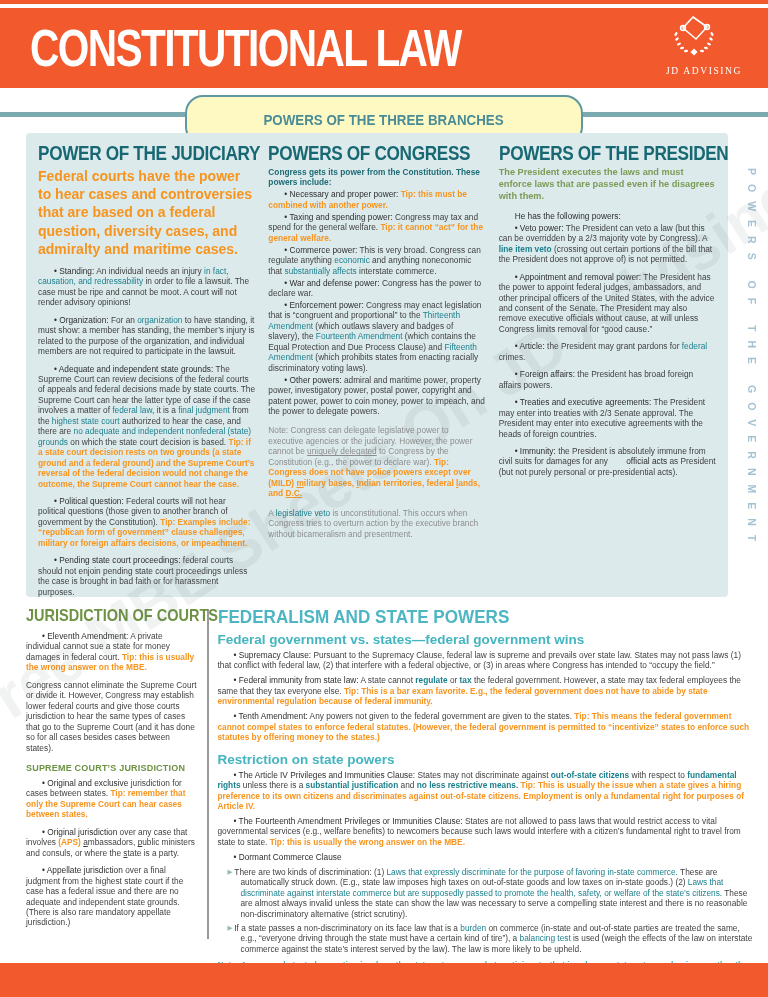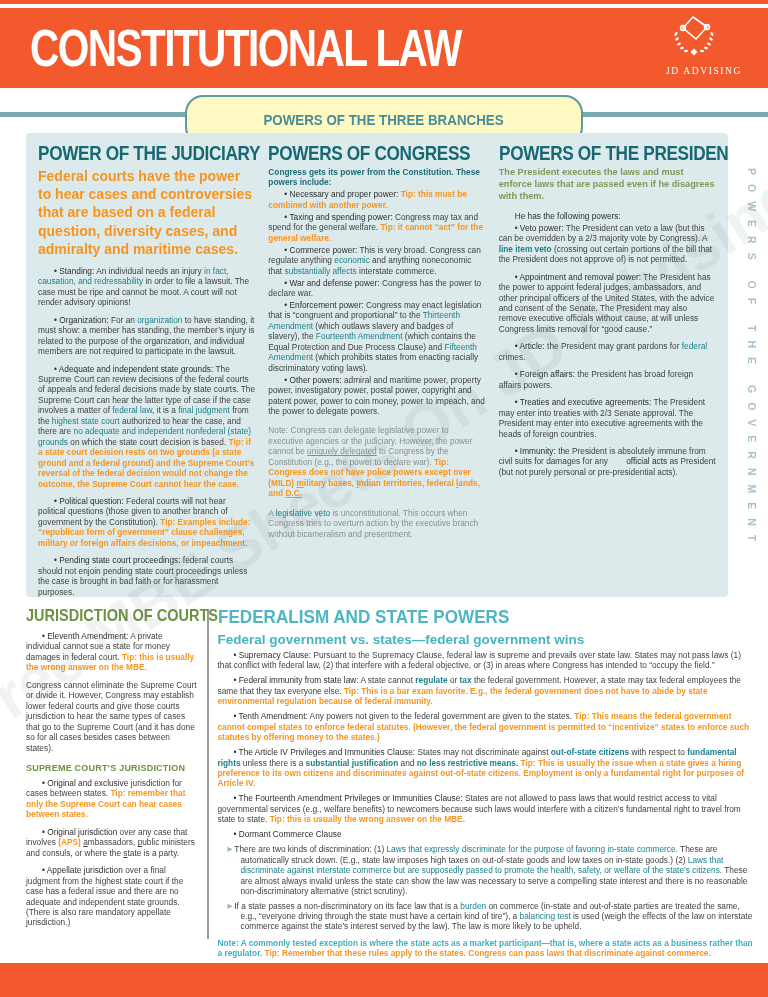--- a/index.html
+++ b/index.html
@@ -174,20 +174,21 @@
     </div>
     <div class="vdivider"></div>
     <div class="fed">
       <h2 class="fed-heading"><span>FEDERALISM AND STATE POWERS</span></h2>
       <h3 class="fed-sub">Federal government vs. states—federal government wins</h3>
       <div>
           <p class="para"><span class="run-b">• Supremacy Clause: </span><span>Pursuant to the Supremacy Clause, federal law is supreme and prevails over state law. States may not pass laws (1) that conflict with federal law, (2) that interfere with a federal objective, or (3) in areas where Congress has intended to “occupy the field.”</span></p>
           <p class="para"><span class="run-b">• Federal immunity from state law: </span><span>A state cannot </span><span class="run-tealb">regulate</span><span> or </span><span class="run-tealb">tax</span><span> the federal government. However, a state may tax federal employees the same that they tax everyone else. </span><span class="run-tip">Tip: This is a bar exam favorite. E.g., the federal government does not have to abide by state environmental regulation because of federal immunity.</span></p>
           <p class="para"><span class="run-b">• Tenth Amendment: </span><span>Any powers not given to the federal government are given to the states. </span><span class="run-tip">Tip: This means the federal government cannot compel states to enforce federal statutes. (However, the federal government is permitted to “incentivize” states to enforce such statutes by offering money to the states.)</span></p>
         </div>
+      <h3 class="fed-sub fed-sub2">Restriction on state powers</h3>
       <div>
           <p class="para"><span class="run-b">• The Article IV Privileges and Immunities Clause: </span><span>States may not discriminate against </span><span class="run-tealb">out-of-state citizens</span><span> with respect to </span><span class="run-tealb">fundamental rights</span><span> unless there is a </span><span class="run-tealb">substantial justification</span><span> and </span><span class="run-tealb">no less restrictive means.</span><span> </span><span class="run-tip">Tip: This is usually the issue when a state gives a hiring preference to its own citizens and discriminates against out-of-state citizens. Employment is only a fundamental right for purposes of Article IV.</span></p>
           <p class="para"><span class="run-b">• The Fourteenth Amendment Privileges or Immunities Clause: </span><span>States are not allowed to pass laws that would restrict access to vital governmental services (e.g., welfare benefits) to newcomers because such laws would interfere with a citizen’s fundamental right to travel from state to state. </span><span class="run-tip">Tip: this is usually the wrong answer on the MBE.</span></p>
           <p class="para tight"><span class="run-b">• Dormant Commerce Clause</span></p>
           <p class="para sub"><span class="run-arrow">▶  </span><span>There are two kinds of discrimination: (1) </span><span class="run-teal">Laws that expressly discriminate for the purpose of favoring in-state commerce.</span><span> These are automatically struck down. (E.g., state law imposes high taxes on out-of-state goods and low taxes on in-state goods.) (2) </span><span class="run-teal">Laws that discriminate against interstate commerce but are supposedly passed to promote the health, safety, or welfare of the state’s citizens.</span><span> These are almost always invalid unless the state can show the law was necessary to serve a compelling state interest and there is no reasonable non-discriminatory alternative (strict scrutiny).</span></p>
           <p class="para sub"><span class="run-arrow">▶  </span><span>If a state passes a non-discriminatory on its face law that is a </span><span class="run-teal">burden</span><span> on commerce (in-state and out-of-state parties are treated the same, e.g., “everyone driving through the state must have a certain kind of tire”), a </span><span class="run-teal">balancing test</span><span> is used (weigh the effects of the law on interstate commerce against the state’s interest served by the law). The law is more likely to be upheld.</span></p>
         </div>
       <p class="para note-para"><span class="run-noteteal">Note: A commonly tested exception is where the state acts as a market participant—that is, where a state acts as a business rather than a regulator. </span><span class="run-tip">Tip: Remember that these rules apply to the states. Congress can pass laws that discriminate against commerce.</span></p>
       <p class="para ff-para"><span class="run-b">Full Faith and Credit Clause: </span><span>states must enforce judgments of other states if the court that rendered the judgment had </span><span class="run-teali">jurisdiction</span><span> and the judgment was a </span><span class="run-teali">final judgment</span><span> on the </span><span class="run-teali">merits</span><span>.</span></p>
     </div>

